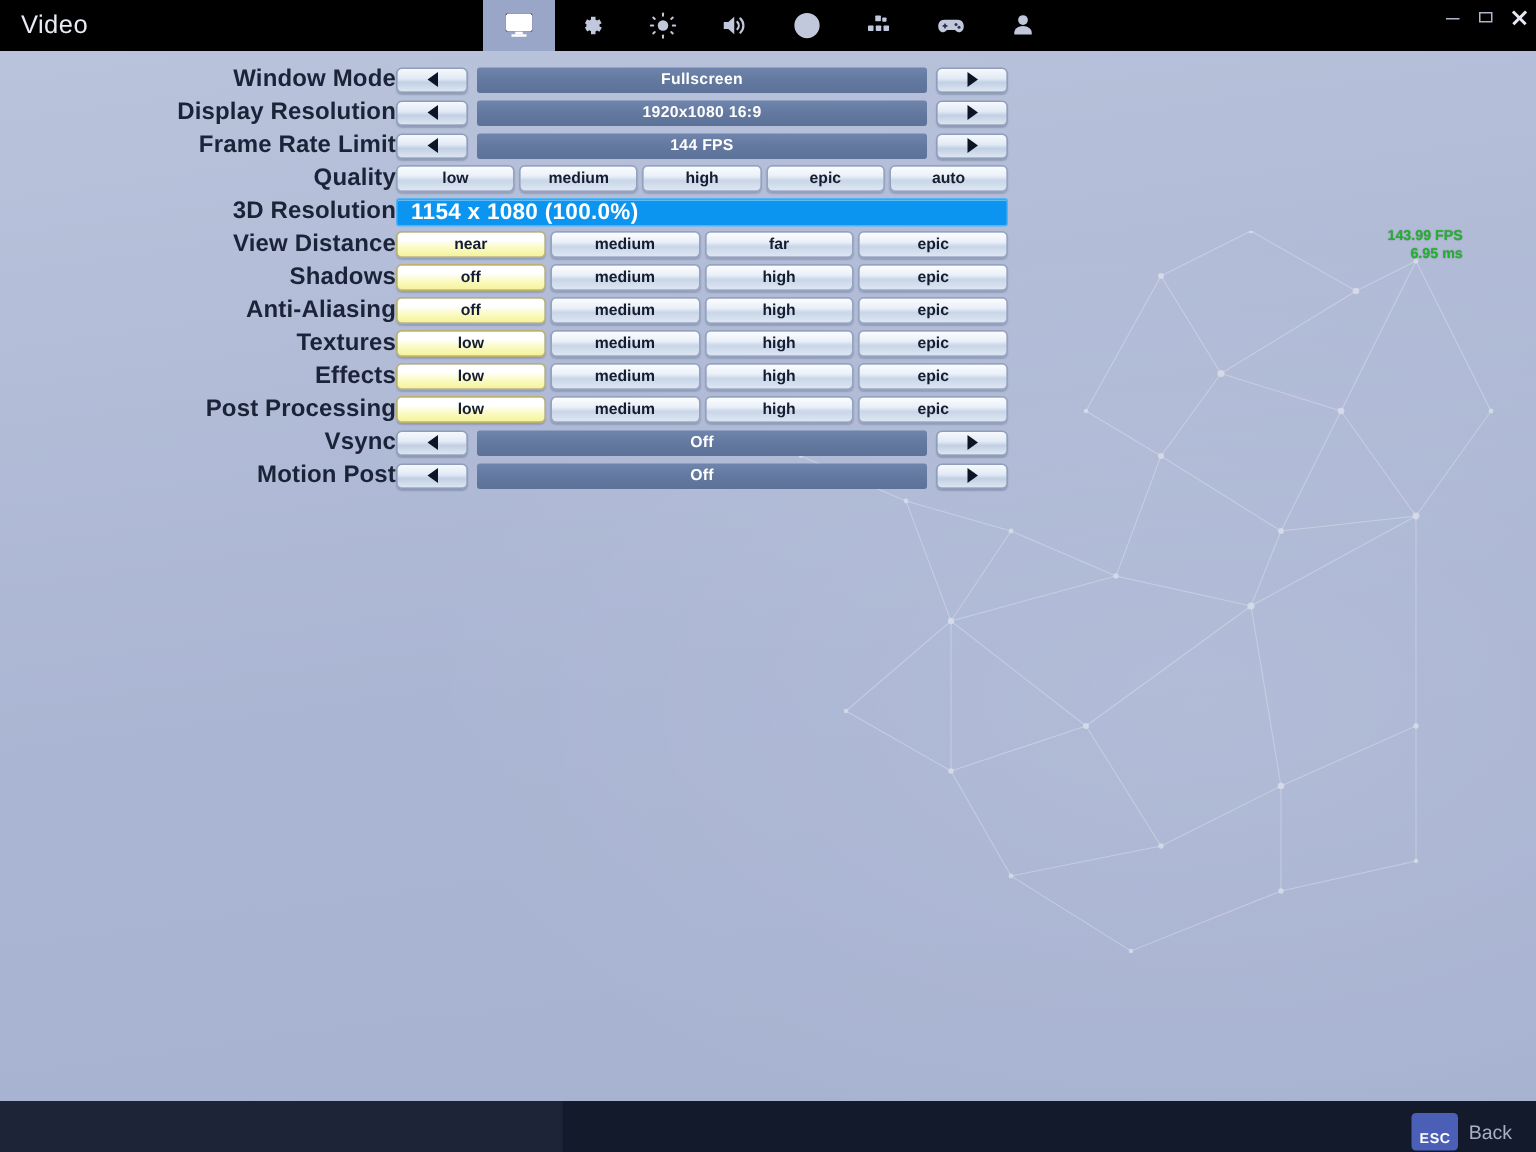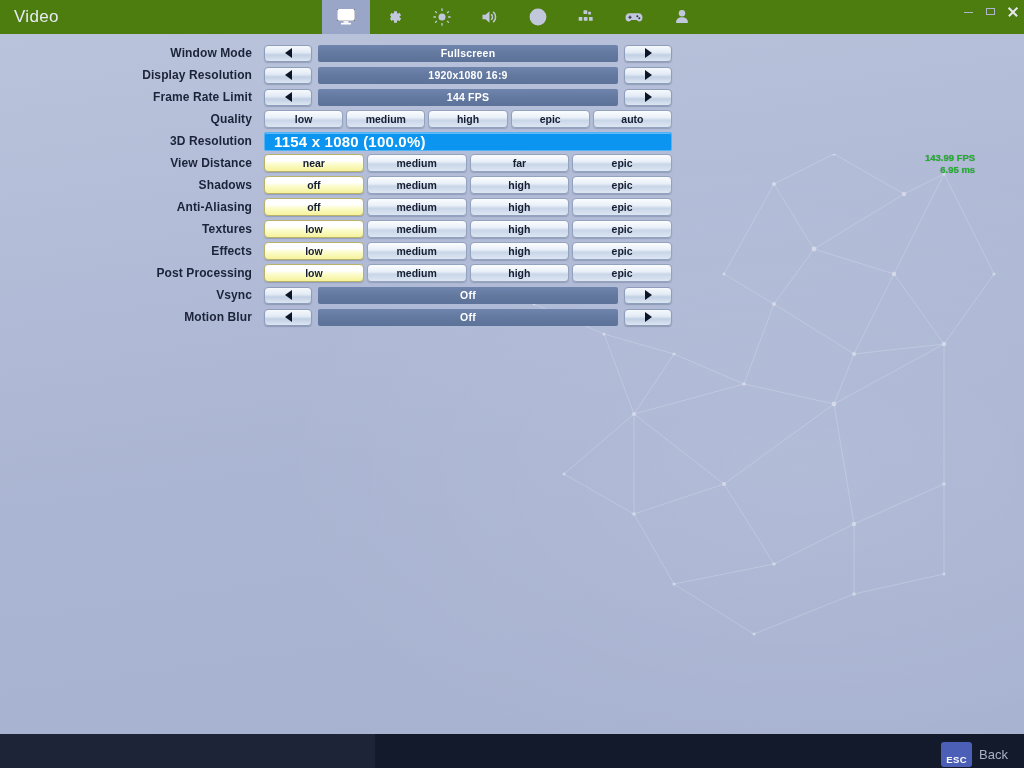--- a/index.html
+++ b/index.html
@@ -5,21 +5,21 @@
   * { margin:0; padding:0; box-sizing:border-box; }
   html,body { width:1024px; height:768px; overflow:hidden; }
   body {
     font-family:"Liberation Sans", sans-serif;
     background:#0f1320;
   }
 
   
   #titlebar{
     position:absolute; left:0; top:0; width:1024px; height:34px;
-    background:#4d7c0f;
+    background:#000000;
     display:flex; align-items:center;
   }
   #app-title{
     color:#e8ebf5; font-size:17px; font-weight:400;
     padding-left:14px; letter-spacing:.3px;
   }
   #tabstrip{
     position:absolute; left:322px; top:0; height:34px;
     display:flex; align-items:stretch;
   }
@@ -63,22 +63,22 @@
 
   
   #settings{
     position:absolute; left:0; top:8px; width:700px;
   }
   .row{
     display:flex; align-items:center; height:22px; margin-bottom:0px;
   }
   .row + .row{ margin-top:0px; }
   .rowlabel{
-    width:264px; text-align:right; padding-right:12px;
-    font-size:12px; font-weight:bold; color:#1b2338;
+    width:264px; text-align:right; 
+    font-size:16px; font-weight:bold; color:#1b2338;
     letter-spacing:.1px; white-space:nowrap;
   }
   .ctrl{ width:408px; display:flex; align-items:center; height:19px; }
 
   
   .arrowbtn{
     width:48px; height:17px; flex:0 0 48px;
     border-radius:4px;
     background:linear-gradient(180deg,#f6f9fd 0%,#e2eaf5 42%,#c2d0e4 60%,#dde6f2 100%);
     border:1px solid #8d9dba;
@@ -437,21 +437,21 @@
           <div class="arrowbtn left">
             <span class="glyph"></span>
           </div>
           <div class="valuebar">Off</div>
           <div class="arrowbtn right">
             <span class="glyph"></span>
           </div>
         </div>
       </div>
       <div class="row">
-        <div class="rowlabel">Motion Blur</div>
+        <div class="rowlabel">Motion Post</div>
         <div class="ctrl">
           <div class="arrowbtn left">
             <span class="glyph"></span>
           </div>
           <div class="valuebar">Off</div>
           <div class="arrowbtn right">
             <span class="glyph"></span>
           </div>
         </div>
       </div>

